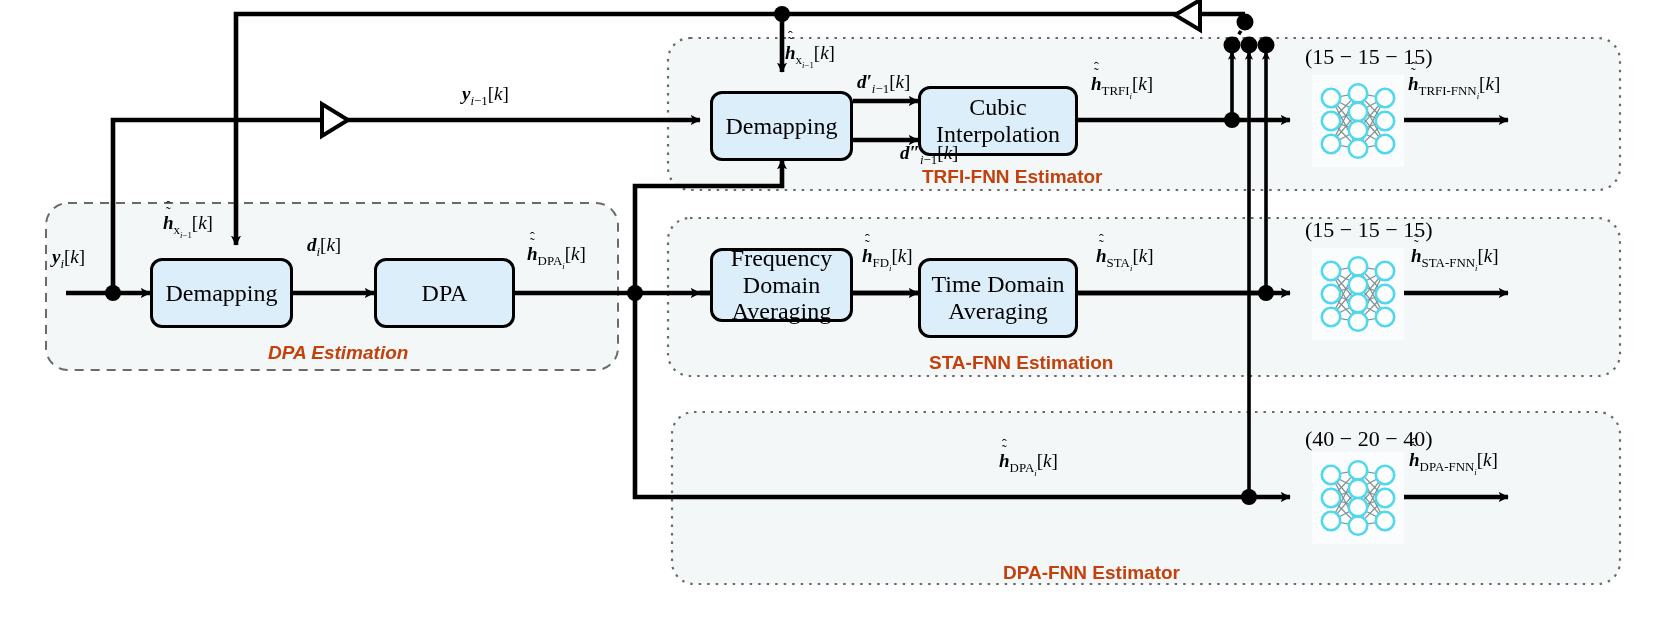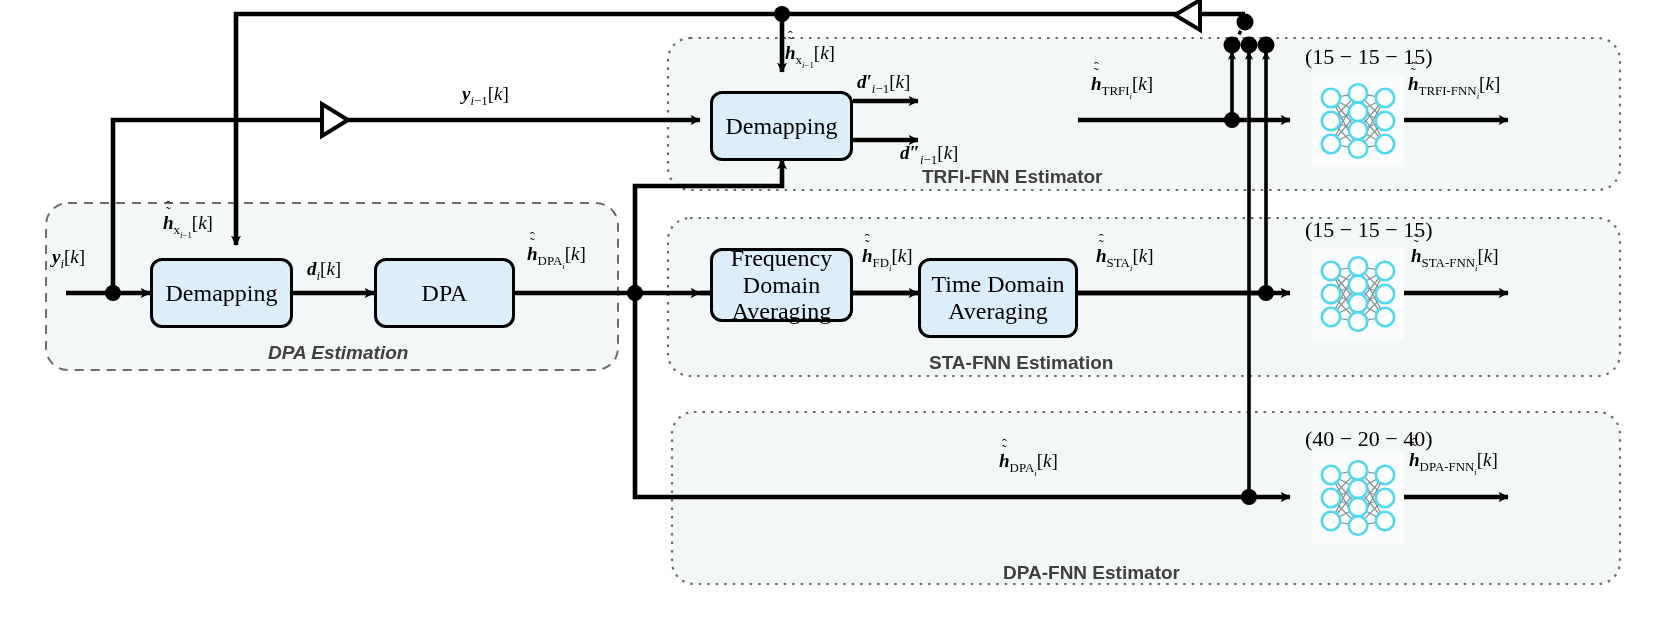--- a/index.html
+++ b/index.html
@@ -5,21 +5,21 @@
   html,body{margin:0;padding:0;background:#ffffff;}
   body{font-family:"Liberation Serif",serif;}
   #stage{position:relative;width:1661px;height:630px;background:#fff;overflow:hidden;}
   #svgroot{position:absolute;left:0;top:0;width:1661px;height:630px;}
 
   .blk{position:absolute;background:#ddeefb;border:3px solid #000;border-radius:12px;
        display:flex;align-items:center;justify-content:center;text-align:center;
        font-family:"Liberation Serif",serif;font-size:24px;color:#000;line-height:1.12;
        box-sizing:border-box;}
   .grp-label{position:absolute;font-family:"Liberation Sans",sans-serif;font-weight:bold;
-       font-size:19px;color:#404040;white-space:nowrap;}
+       font-size:19px;color:#c2410c;white-space:nowrap;}
   .sig{position:absolute;font-family:"Liberation Serif",serif;font-size:19px;color:#000;
        white-space:nowrap;}
   .nnlabel{position:absolute;font-family:"Liberation Serif",serif;font-size:22px;color:#000000;
        white-space:nowrap;}
   .nnbox{position:absolute;background:#fafcfd;}
   b.m{font-style:italic;font-weight:bold;font-family:"Liberation Serif",serif;}
   i.m{font-style:italic;font-family:"Liberation Serif",serif;}
   sub{font-size:0.68em;}
   .hatwrap{position:relative;display:inline-block;}
   .hat1,.hat2{position:absolute;left:50%;transform:translateX(-50%);font-size:0.8em;line-height:1;}
@@ -114,20 +114,24 @@
   </div>
 
   <div class="blk" style="left:374px;top:258px;width:141px;height:70px;">
     <span>DPA</span>
   </div>
 
   <div class="blk" style="left:710px;top:91px;width:143px;height:70px;">
     <span>Demapping</span>
   </div>
 
+  <div class="blk" style="left:918px;top:86px;width:160px;height:70px;flex-direction:column;">
+    <span>Cubic</span>
+    <span>Interpolation</span>
+  </div>
 
   <div class="blk" style="left:710px;top:248px;width:143px;height:74px;flex-direction:column;">
     <span>Frequency</span>
     <span>Domain</span>
     <span>Averaging</span>
   </div>
 
   <div class="blk" style="left:918px;top:258px;width:160px;height:80px;flex-direction:column;">
     <span>Time Domain</span>
     <span>Averaging</span>
@@ -263,21 +267,21 @@
   </div>
 
   <div class="sig" style="left:462px;top:83px;">
     <b class="m">y</b><sub><i class="m">i</i>−1</sub>[<i class="m">k</i>]
   </div>
 
   <div class="sig" style="left:163px;top:212px;">
     <span class="hatwrap"><span class="hat2">ˆ</span><span class="hat1">˜</span><b class="m">h</b></span><sub>x<sub><i class="m">i</i>−1</sub></sub>[<i class="m">k</i>]
   </div>
 
-  <div class="sig" style="left:307px;top:258px;">
+  <div class="sig" style="left:307px;top:234px;">
     <b class="m">d</b><sub><i class="m">i</i></sub>[<i class="m">k</i>]
   </div>
 
   <div class="sig" style="left:527px;top:243px;">
     <span class="hatwrap"><span class="hat2">ˆ</span><span class="hat1">˜</span><b class="m">h</b></span><sub>DPA<sub><i class="m">i</i></sub></sub>[<i class="m">k</i>]
   </div>
 
   <div class="sig" style="left:785px;top:42px;">
     <span class="hatwrap"><span class="hat2">ˆ</span><span class="hat1">˜</span><b class="m">h</b></span><sub>x<sub><i class="m">i</i>−1</sub></sub>[<i class="m">k</i>]
   </div>

